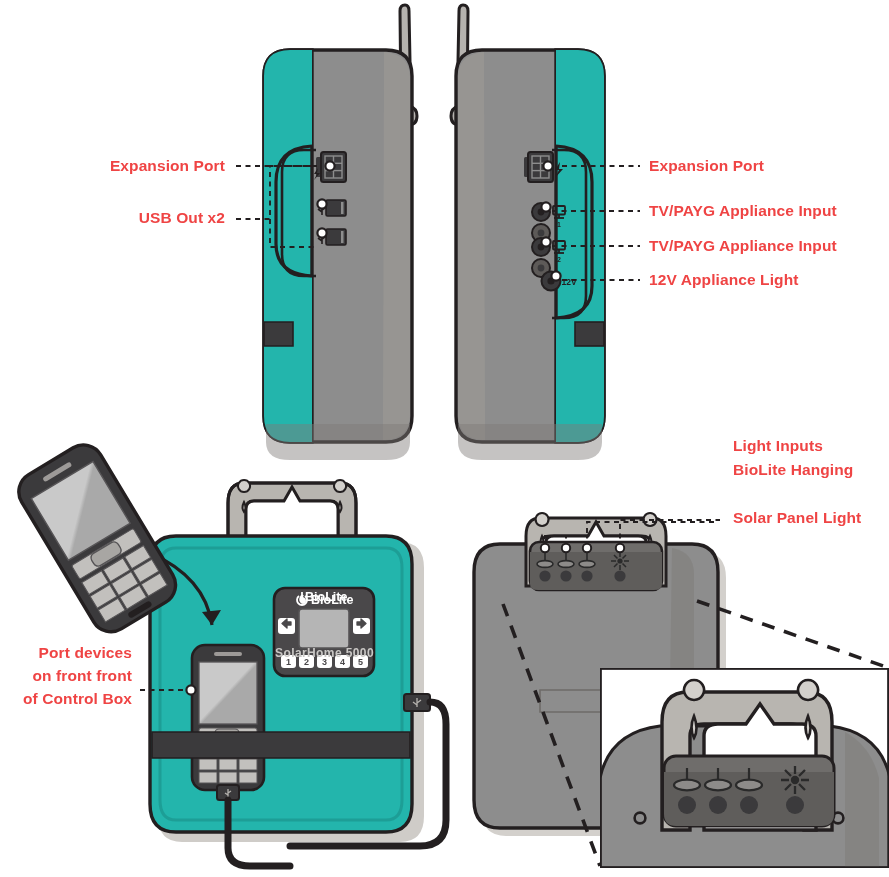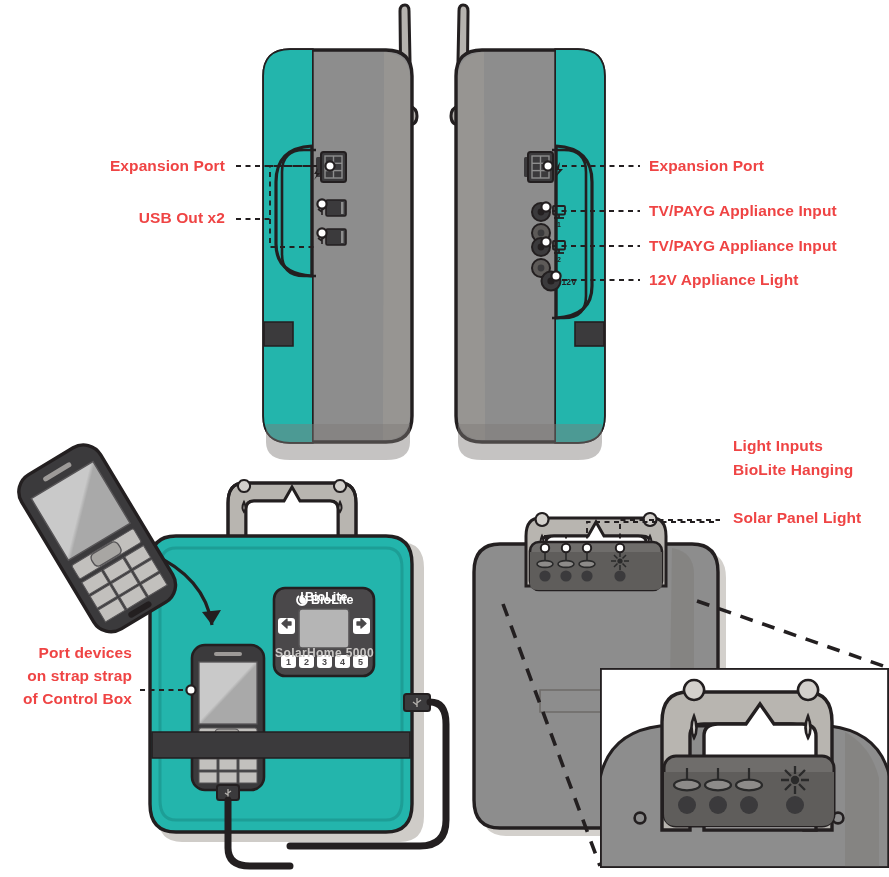--- a/index.html
+++ b/index.html
@@ -369,19 +369,19 @@
   <div class="lbl r" style="left:649px;top:236px;">TV/PAYG Appliance Input</div>
 
   <div class="lbl r" style="left:649px;top:270px;">12V Appliance Light</div>
 
   <div class="lbl r" style="left:733px;top:460px;">BioLite Hanging</div>
   <div class="lbl r" style="left:733px;top:436px;">Light Inputs</div>
 
   <div class="lbl r" style="left:733px;top:508px;">Solar Panel Light</div>
 
   <div class="lbl l" style="left:0px;top:643px;width:132px;">Port devices</div>
-  <div class="lbl l" style="left:0px;top:666px;width:132px;">on strap strap</div>
+  <div class="lbl l" style="left:0px;top:666px;width:132px;">on front front</div>
   <div class="lbl l" style="left:0px;top:689px;width:132px;text-align:right;">of Control Box</div>
 
   <div style="position:absolute;left:305px;top:590px;font-size:12.5px;font-weight:bold;color:#ffffff;font-family:'Liberation Sans',sans-serif;">BioLite</div>
   <div style="position:absolute;left:274px;top:646px;width:100px;text-align:right;font-size:12px;font-weight:bold;color:#c9c7c5;letter-spacing:.4px;font-family:'Liberation Sans',sans-serif;">SolarHome 5000</div>
 
 </div>
 
 </body></html>

